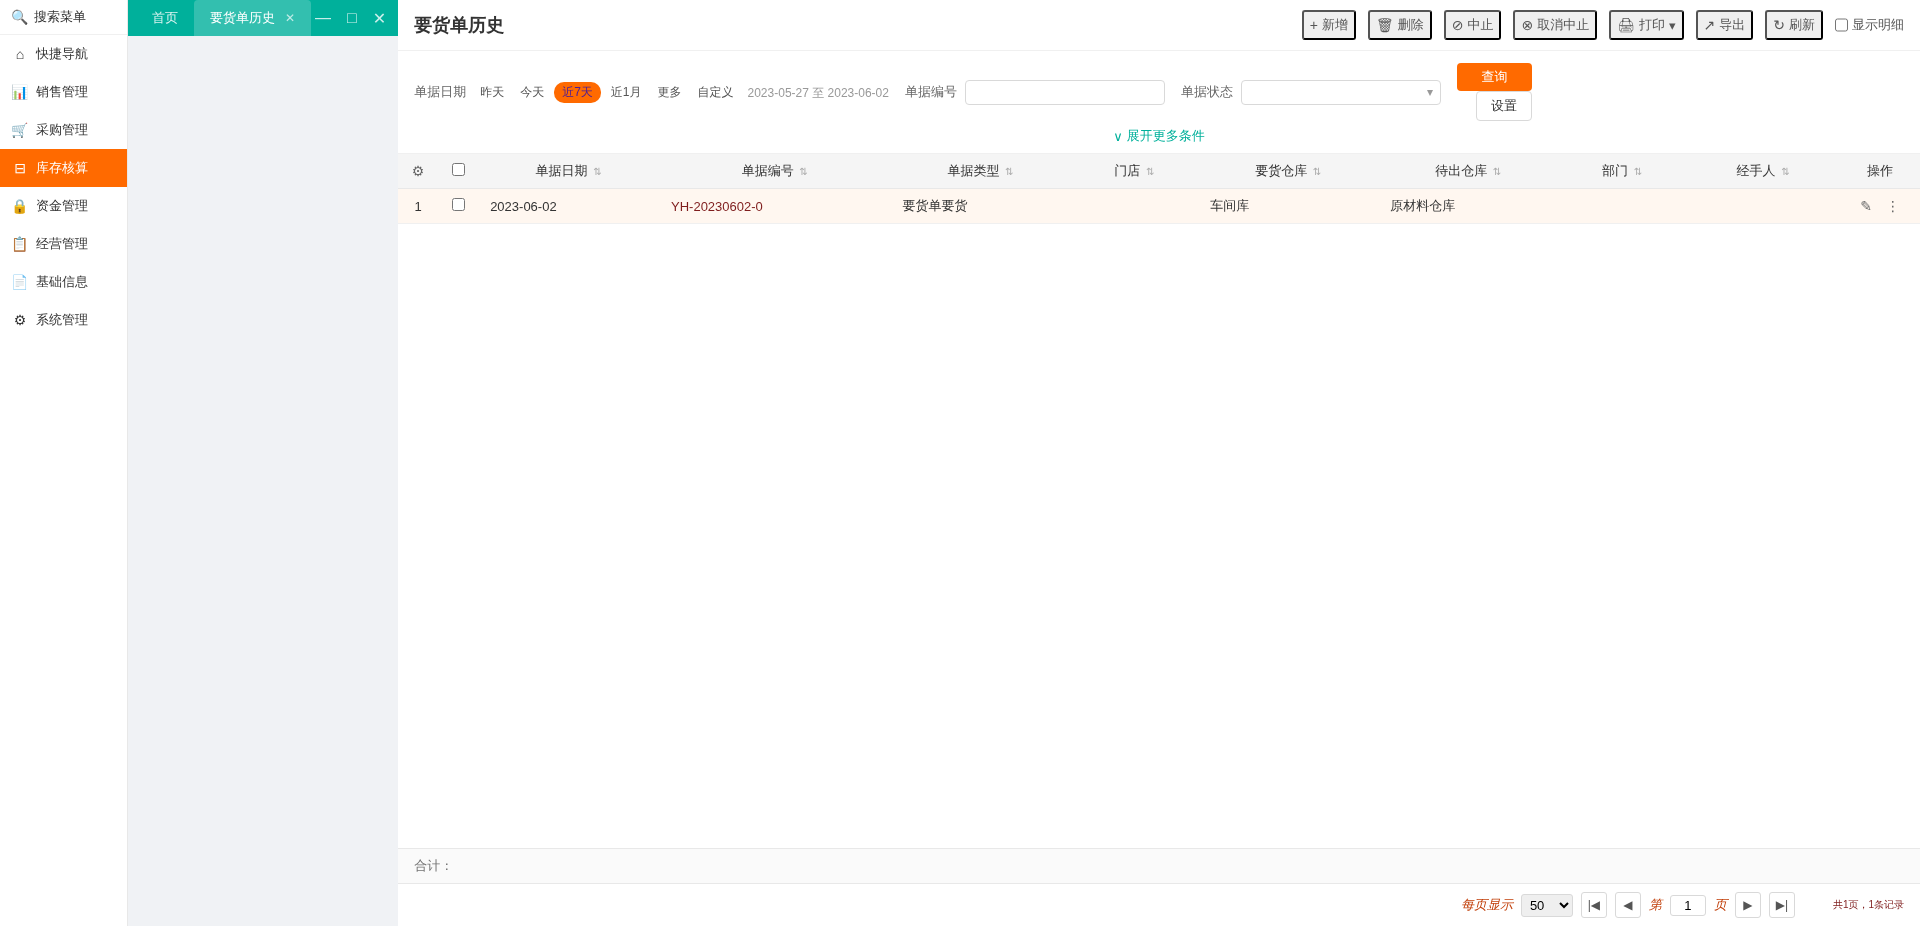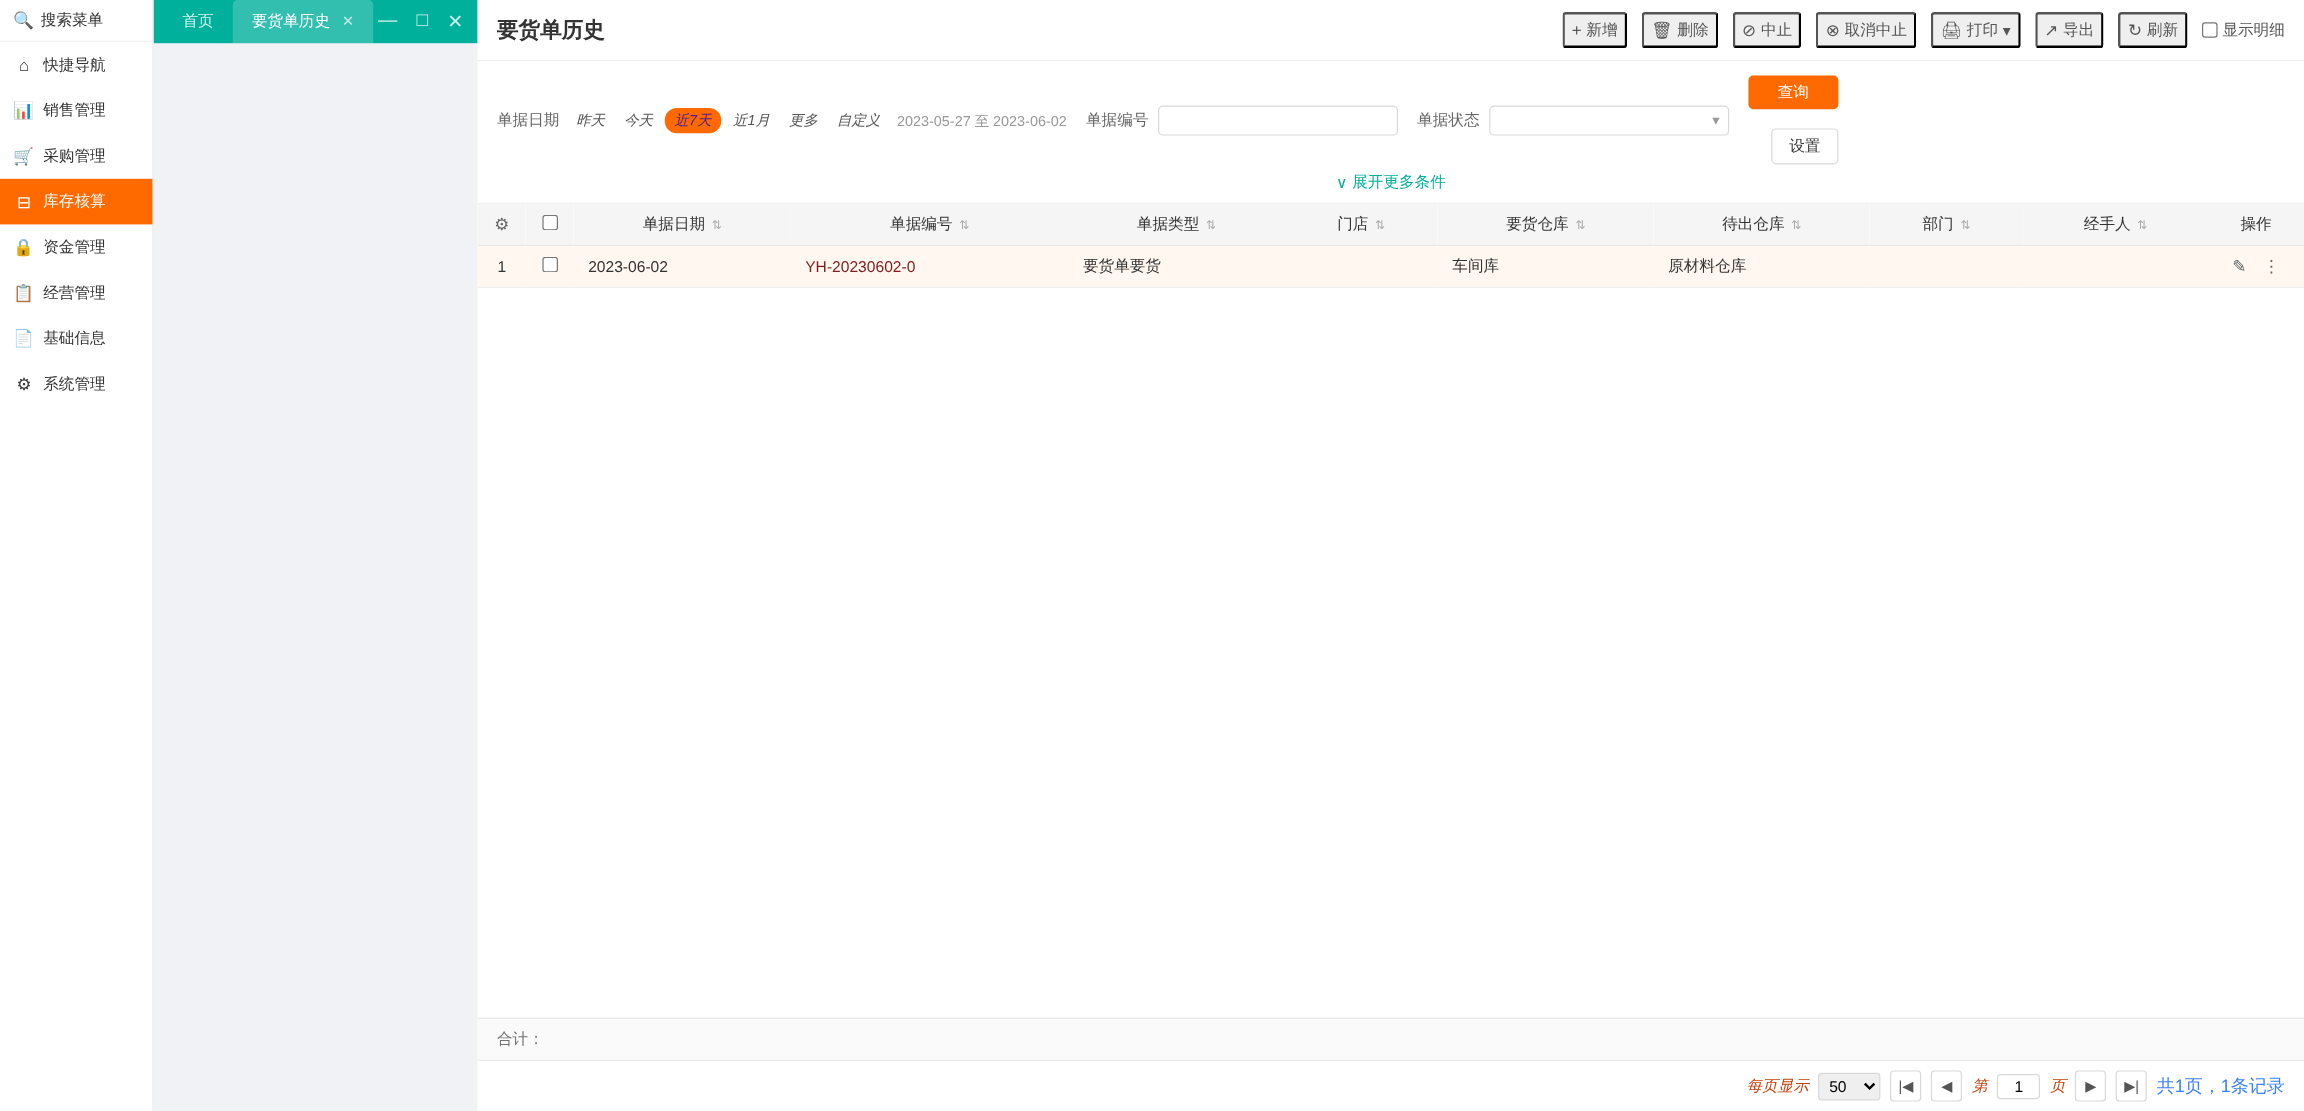--- a/index.html
+++ b/index.html
@@ -177,21 +177,20 @@
     }
     .filter-label {
       color: #666;
       white-space: nowrap;
       font-size: 13px;
     }
     .date-filters {
       display: flex;
       align-items: center;
       gap: 4px;
-      font-style: italic;
     }
     .date-btn {
       padding: 2px 6px;
       border-radius: 3px;
       cursor: pointer;
       font-size: 12px;
       color: #555;
     }
     .date-btn.active {
       background: #ff6a00;
@@ -244,21 +243,21 @@
       justify-content: center;
       gap: 4px;
       color: #00b09b;
       cursor: pointer;
       font-size: 12px;
       margin-top: 6px;
     }
     .query-btn-area {
       display: flex;
       flex-direction: column;
-      gap: 16px;
+      gap: 0;
     }
 
     
     .table-area {
       flex: 1;
       overflow: auto;
       padding: 0 0;
     }
     table {
       width: 100%;
@@ -358,21 +357,21 @@
     }
     .page-input {
       border: 1px solid #d9d9d9;
       border-radius: 3px;
       width: 36px;
       text-align: center;
       padding: 2px 4px;
       font-size: 13px;
       outline: none;
     }
-    .page-info { color: #3b82f6; font-size: 15px; }
+    .page-info { color: #7f1d1d; font-size: 10px; margin-left: 30px; }
 
     
     .gear-icon { font-size: 14px; cursor: pointer; color: #666; }
 
     
     .window-controls {
       display: flex;
       align-items: center;
       gap: 8px;
     }

